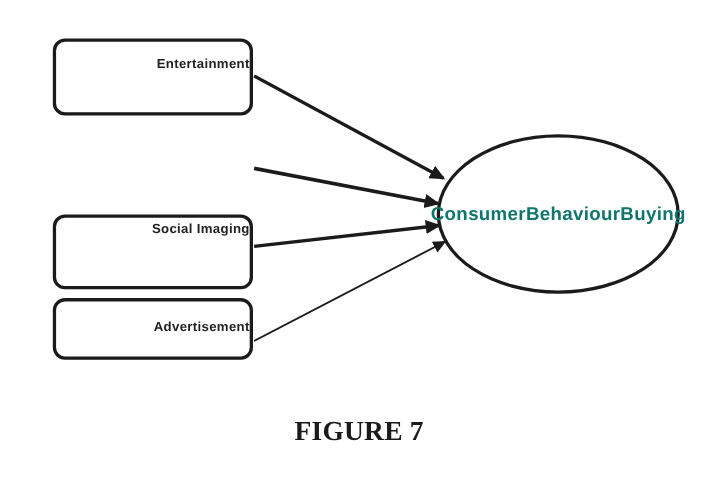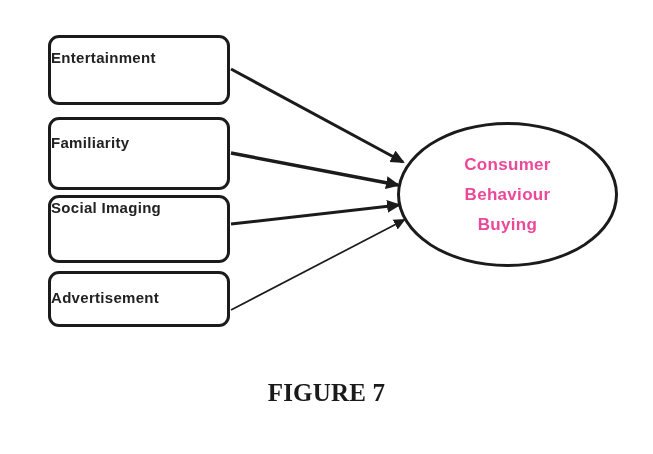--- a/index.html
+++ b/index.html
@@ -24,52 +24,52 @@
     pointer-events: none;
   }
   .node-box {
     position: absolute;
     left: 48px;
     width: 182px;
     border: 3px solid #1b1b1b;
     border-radius: 11px;
     background: #ffffff;
     box-sizing: border-box;
-    text-align: left;
+    text-align: right;
     font-weight: bold;
-    font-size: 15px;
+    font-size: 12px;
     line-height: 20px;
     letter-spacing: 0.3px;
     color: #222222;
   }
   .node-box .label-line { width: 100%; }
   .box-entertainment        { top: 35px;  height: 70px; padding-top: 10px; }
   .box-familiarity          { top: 117px; height: 73px; padding-top: 13px; }
   .box-social-imaging       { top: 195px; height: 68px; }
   .box-advertisement        { top: 271px; height: 56px; padding-top: 10px; line-height: 27px; }
   .node-ellipse {
     position: absolute;
     left: 397px;
     top: 122px;
     width: 221px;
     height: 145px;
     border: 3px solid #1b1b1b;
     border-radius: 50%;
     background: #ffffff;
     box-sizing: border-box;
     display: flex;
-    flex-direction: column;
+    flex-direction: row;
     align-items: center;
     justify-content: center;
     text-align: center;
     font-weight: bold;
     font-size: 17px;
     line-height: 30px;
     letter-spacing: 0.3px;
-    color: #ec4899;
+    color: #0f766e;
   }
   .caption {
     position: absolute;
     left: 0;
     top: 379px;
     width: 100%;
     text-align: center;
     font-family: "Liberation Serif", serif;
     font-weight: bold;
     font-size: 25px;
@@ -95,23 +95,20 @@
     <line x1="231" y1="69" x2="403" y2="162" stroke="#1b1b1b" stroke-width="3" marker-end="url(#arrowhead)"></line>
     <line x1="231" y1="153" x2="398" y2="185" stroke="#1b1b1b" stroke-width="3.4" marker-end="url(#arrowhead)"></line>
     <line x1="231" y1="224" x2="399" y2="205" stroke="#1b1b1b" stroke-width="3" marker-end="url(#arrowhead)"></line>
     <line x1="231" y1="310" x2="404" y2="220" stroke="#1b1b1b" stroke-width="1.7" marker-end="url(#arrowhead-small)"></line>
   </svg>
 
   <div class="node-box box-entertainment">
     <div class="label-line">Entertainment</div>
   </div>
 
-  <div class="node-box box-familiarity">
-    <div class="label-line">Familiarity</div>
-  </div>
 
   <div class="node-box box-social-imaging">
     <div class="label-line">Social Imaging</div>
   </div>
 
   <div class="node-box box-advertisement">
     <div class="label-line">Advertisement</div>
   </div>
 
   <div class="node-ellipse">

